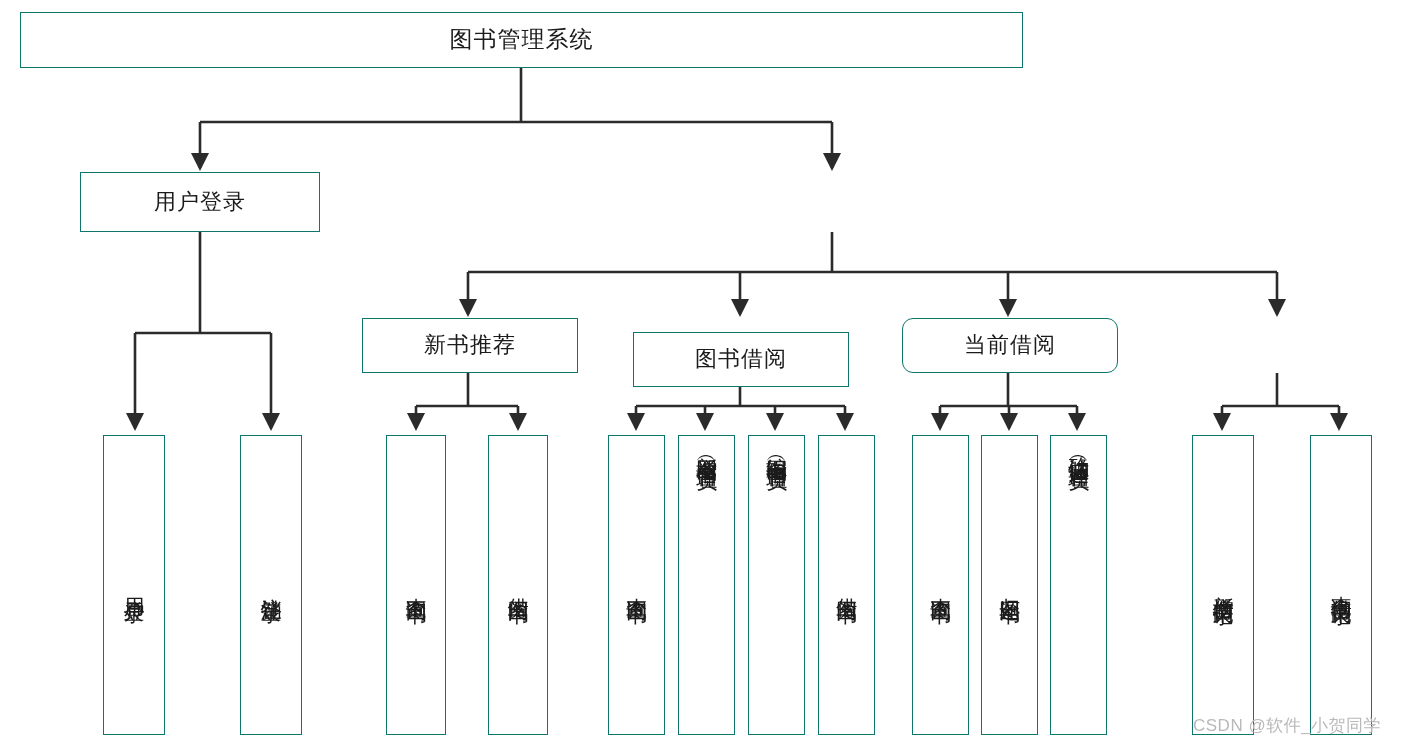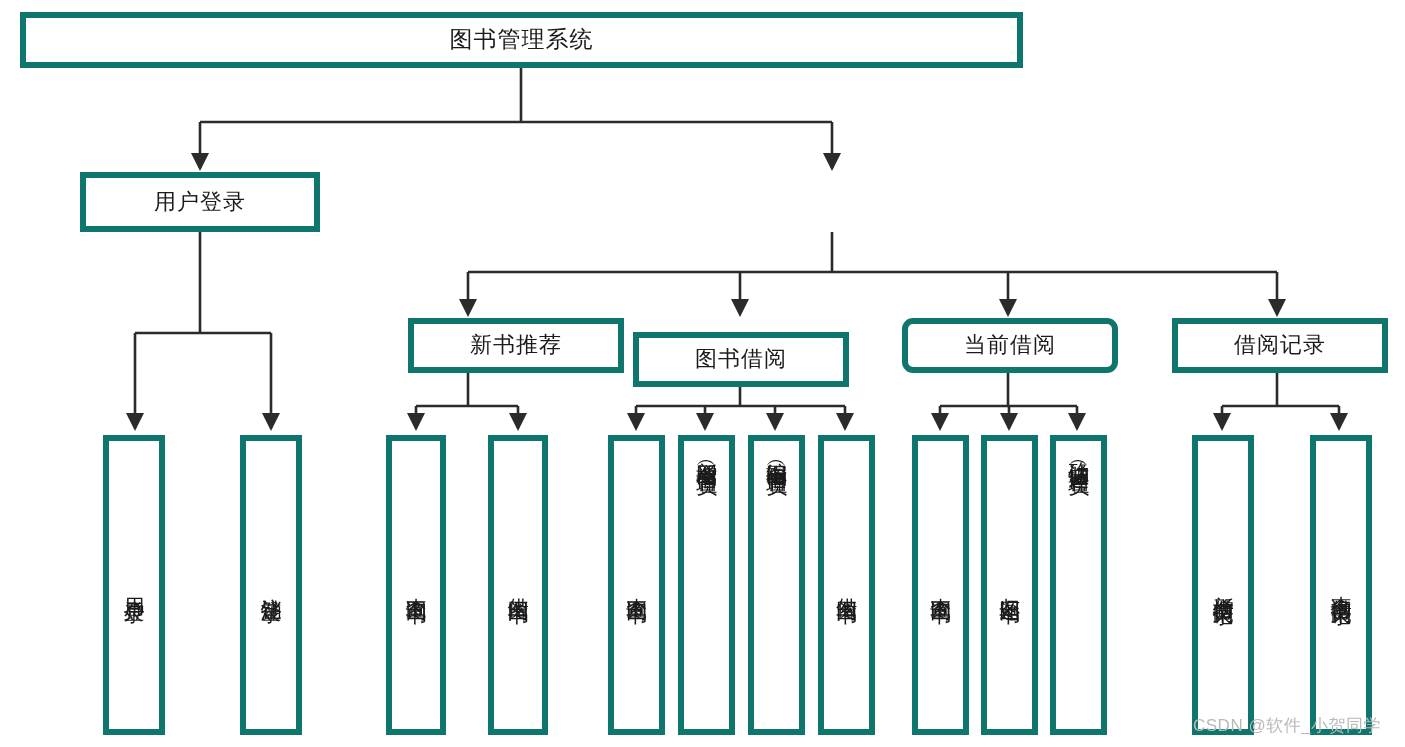--- a/index.html
+++ b/index.html
@@ -23,21 +23,21 @@
     left: 0;
     top: 0;
     width: 1405px;
     height: 747px;
     pointer-events: none;
   }
   .node {
     position: absolute;
     box-sizing: border-box;
     background: #ffffff;
-    border: 6px solid #0f766e;
+    border: 1px solid #0f766e;
     display: flex;
     align-items: center;
     justify-content: center;
     color: #1b1b1b;
     text-align: center;
   }
   .node.horiz {
     font-size: 22px;
     letter-spacing: 1px;
     line-height: 1.2;
@@ -125,35 +125,32 @@
 
   <div class="node horiz root" style="left:20px; top:12px; width:1003px; height:56px;">
     <span>图书管理系统</span>
   </div>
 
   <div class="node horiz" style="left:80px; top:172px; width:240px; height:60px;">
     <span>用户登录</span>
   </div>
 
 
-  <div class="node horiz" style="left:362px; top:318px; width:216px; height:55px;margin-left:46px;">
+  <div class="node horiz" style="left:362px; top:318px; width:216px; height:55px;">
     <span>新书推荐</span>
   </div>
 
   <div class="node horiz" style="left:633px; top:318px; width:216px; height:55px;margin-top:14px;">
     <span>图书借阅</span>
   </div>
 
   <div class="node horiz" style="left:902px; top:318px; width:216px; height:55px;border-radius:11px;">
     <span>当前借阅</span>
   </div>
 
-  <div class="node horiz" style="left:1172px; top:318px; width:216px; height:55px;">
-    <span>借阅记录</span>
-  </div>
 
   <div class="node vert" style="left:103px; top:435px; width:62px; height:300px;">
     <span>用户登录</span>
   </div>
 
   <div class="node vert" style="left:240px; top:435px; width:62px; height:300px;">
     <span>注销登录</span>
   </div>
 
   <div class="node vert" style="left:386px; top:435px; width:60px; height:300px;">

